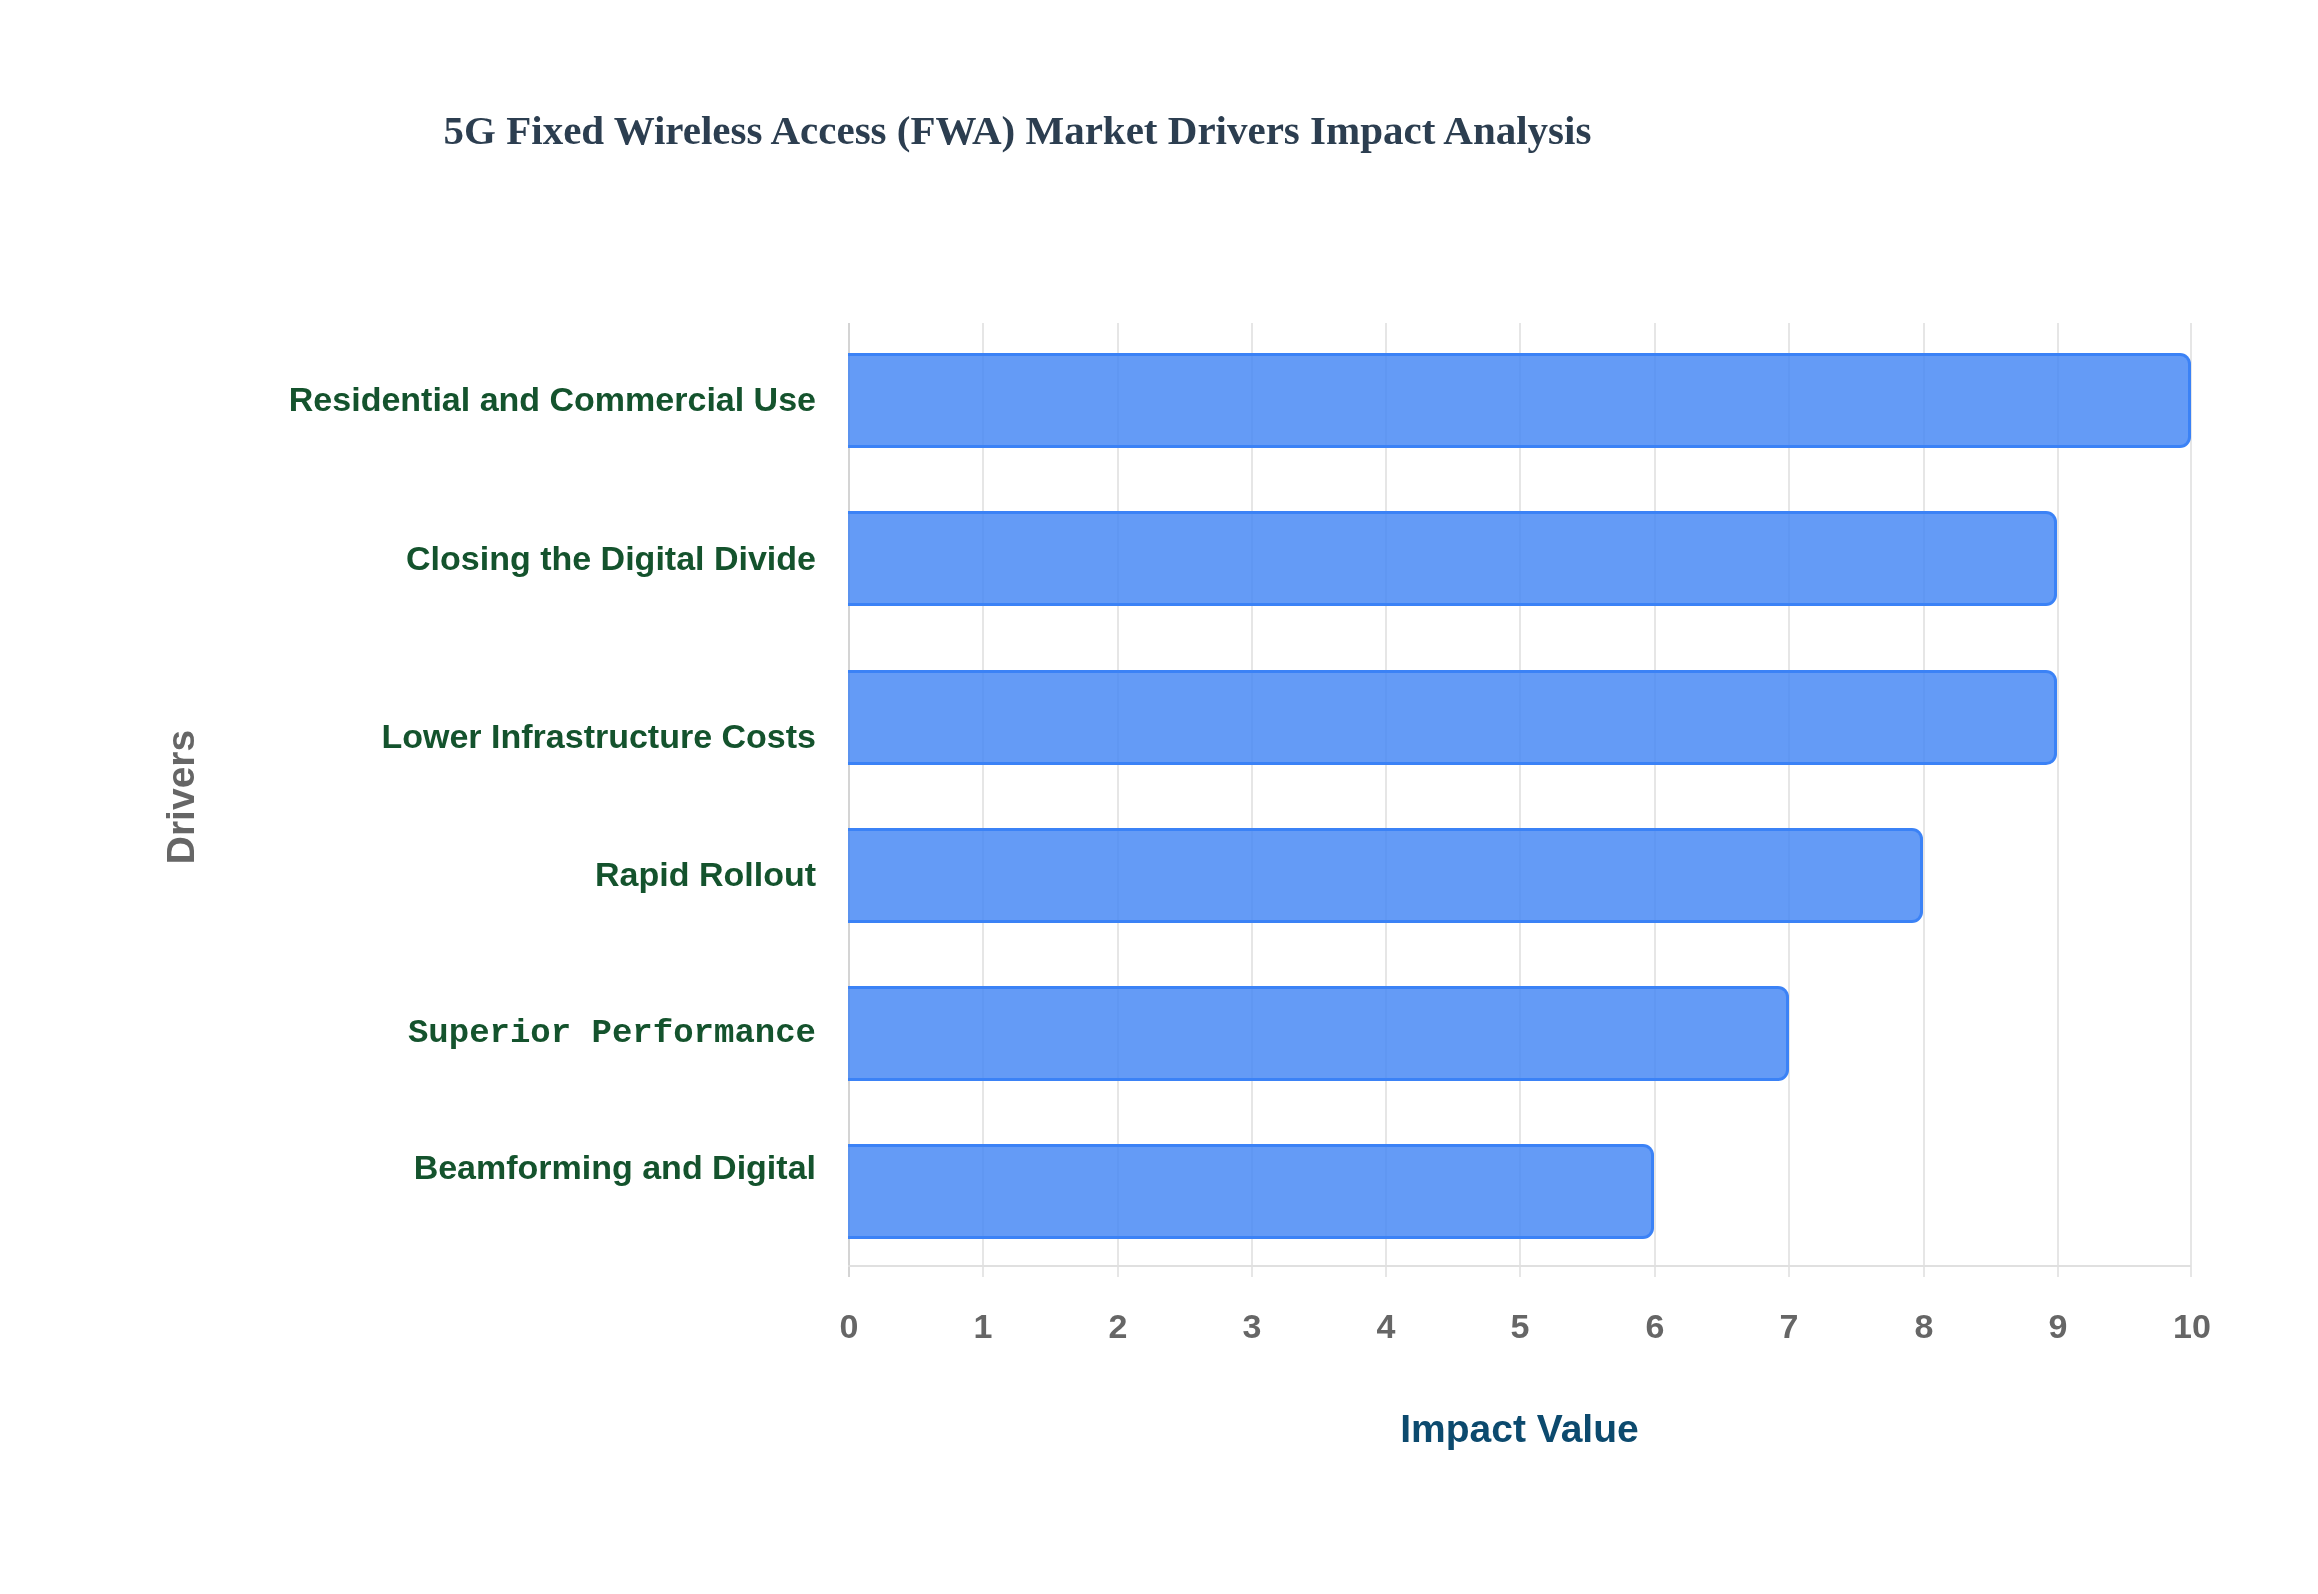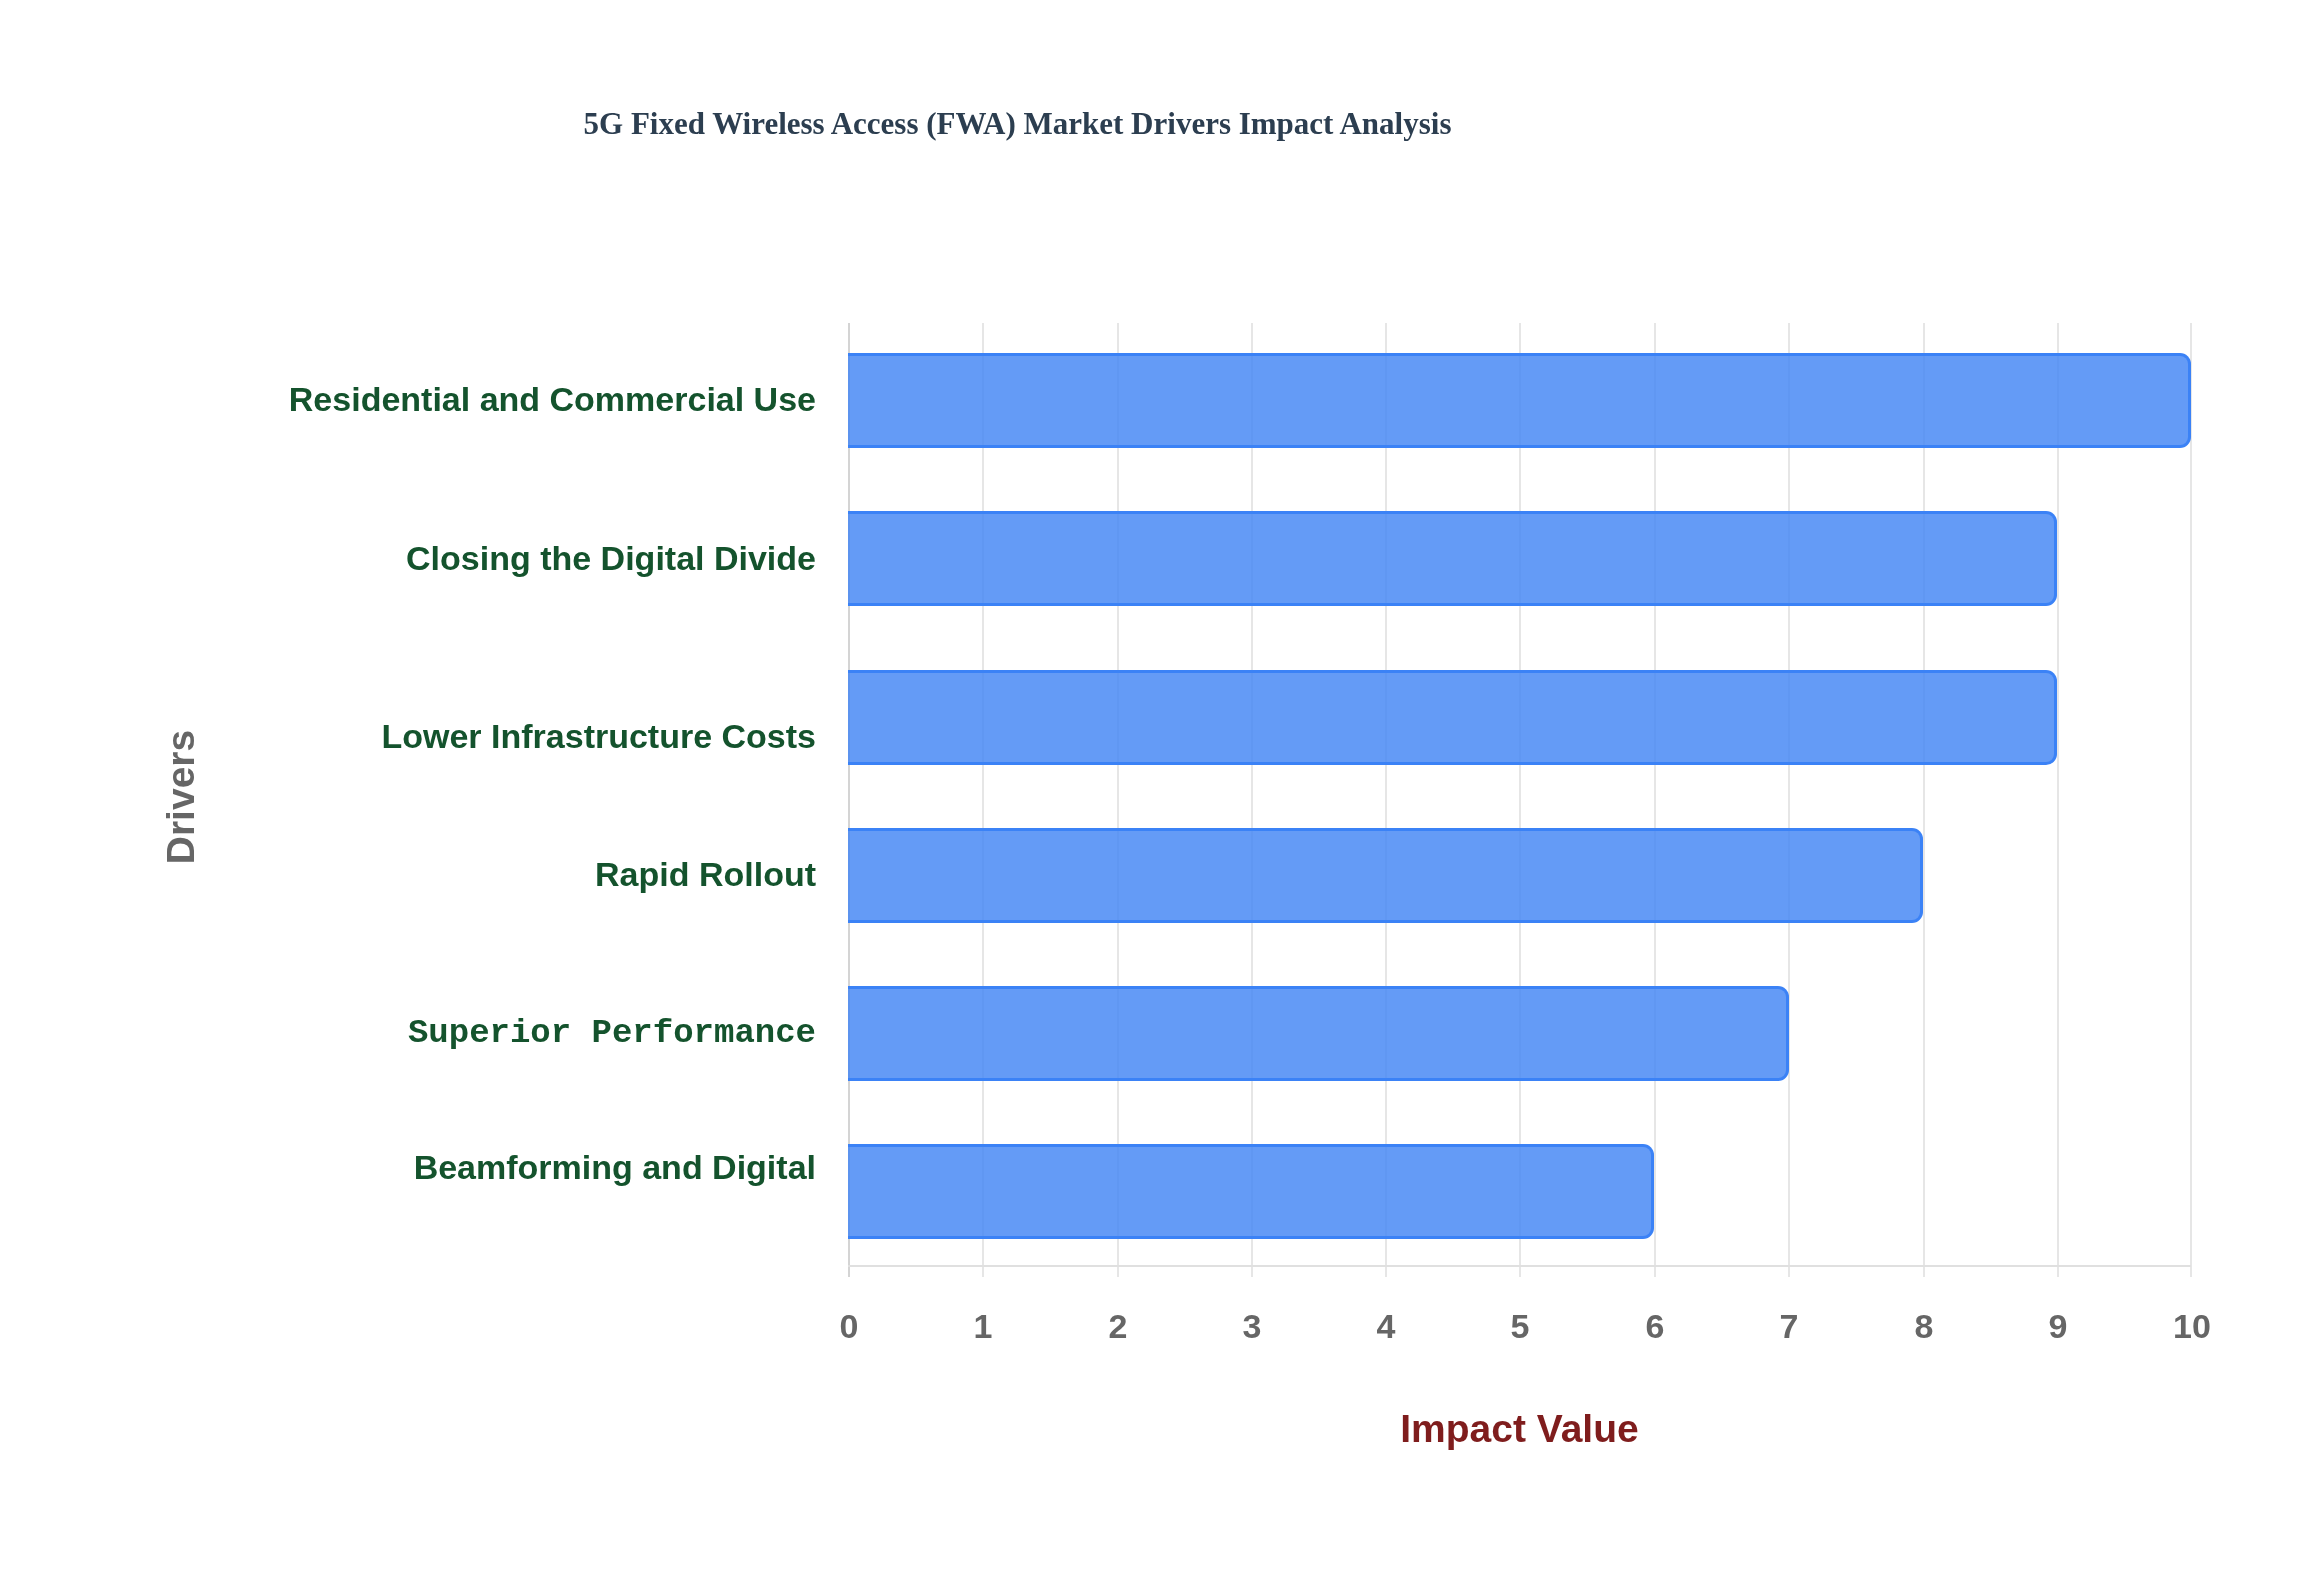--- a/index.html
+++ b/index.html
@@ -1,25 +1,25 @@
 <!DOCTYPE html>
 <html style="font-size:9.7px"><head>
 <meta charset="utf-8">
 <style>
   html, body { margin:0; padding:0; background:#ffffff; }
   body { width:2319px; height:1594px; position:relative; overflow:hidden; font-family:"Liberation Sans", sans-serif; }
-  .title { position:absolute; left:0; width:2035px; top:106px; text-align:center; font-family:"Liberation Serif", serif; font-weight:bold; font-size:31px; color:#2c3e50; }
+  .title { position:absolute; left:0; width:2035px; top:106px; text-align:center; font-family:"Liberation Serif", serif; font-weight:bold; font-size:41px; color:#2c3e50; }
   .plot { position:absolute; left:848px; top:323px; width:1343px; height:954px; }
   .gridline { position:absolute; top:0; width:1.8px; height:954px; background:#e6e6e6; }
   .gridline.axis { background:#d4d4d4; }
   .baseline { position:absolute; left:0; top:942px; width:1343px; height:2.4px; background:#e0e0e0; }
   .bar { position:absolute; left:0; height:95px; background:rgba(66,133,244,0.82); border:3px solid #3b82f6; border-left:none; border-radius:0 11px 11px 0; box-sizing:border-box; }
   .ylabel-text { position:absolute; right:1503px; width:543px; text-align:right; font-weight:bold; font-size:34px; color:#14532d; line-height:47px; }
   .xtick { position:absolute; top:1307px; width:72px; margin-left:-36px; text-align:center; font-weight:bold; font-size:34px; color:#666666; }
-  .xaxis-title { position:absolute; left:848px; width:1343px; top:1407px; text-align:center; font-weight:bold; font-size:39px; color:#7f1d1d; }
+  .xaxis-title { position:absolute; left:848px; width:1343px; top:1407px; text-align:center; font-weight:bold; font-size:39px; color:#0c4a6e; }
   .yaxis-title { position:absolute; left:181px; top:797px; transform:translate(-50%,-50%) rotate(-90deg); font-weight:bold; font-size:39px; color:#666666; white-space:nowrap; }
 </style>
 </head>
 <body>
 
 <div class="title">5G Fixed Wireless Access (FWA) Market Drivers Impact Analysis</div>
 
 <div class="yaxis-title">Drivers</div>
 
 <div class="ylabel-text" style="top:376px;">Residential and Commercial Use</div>

